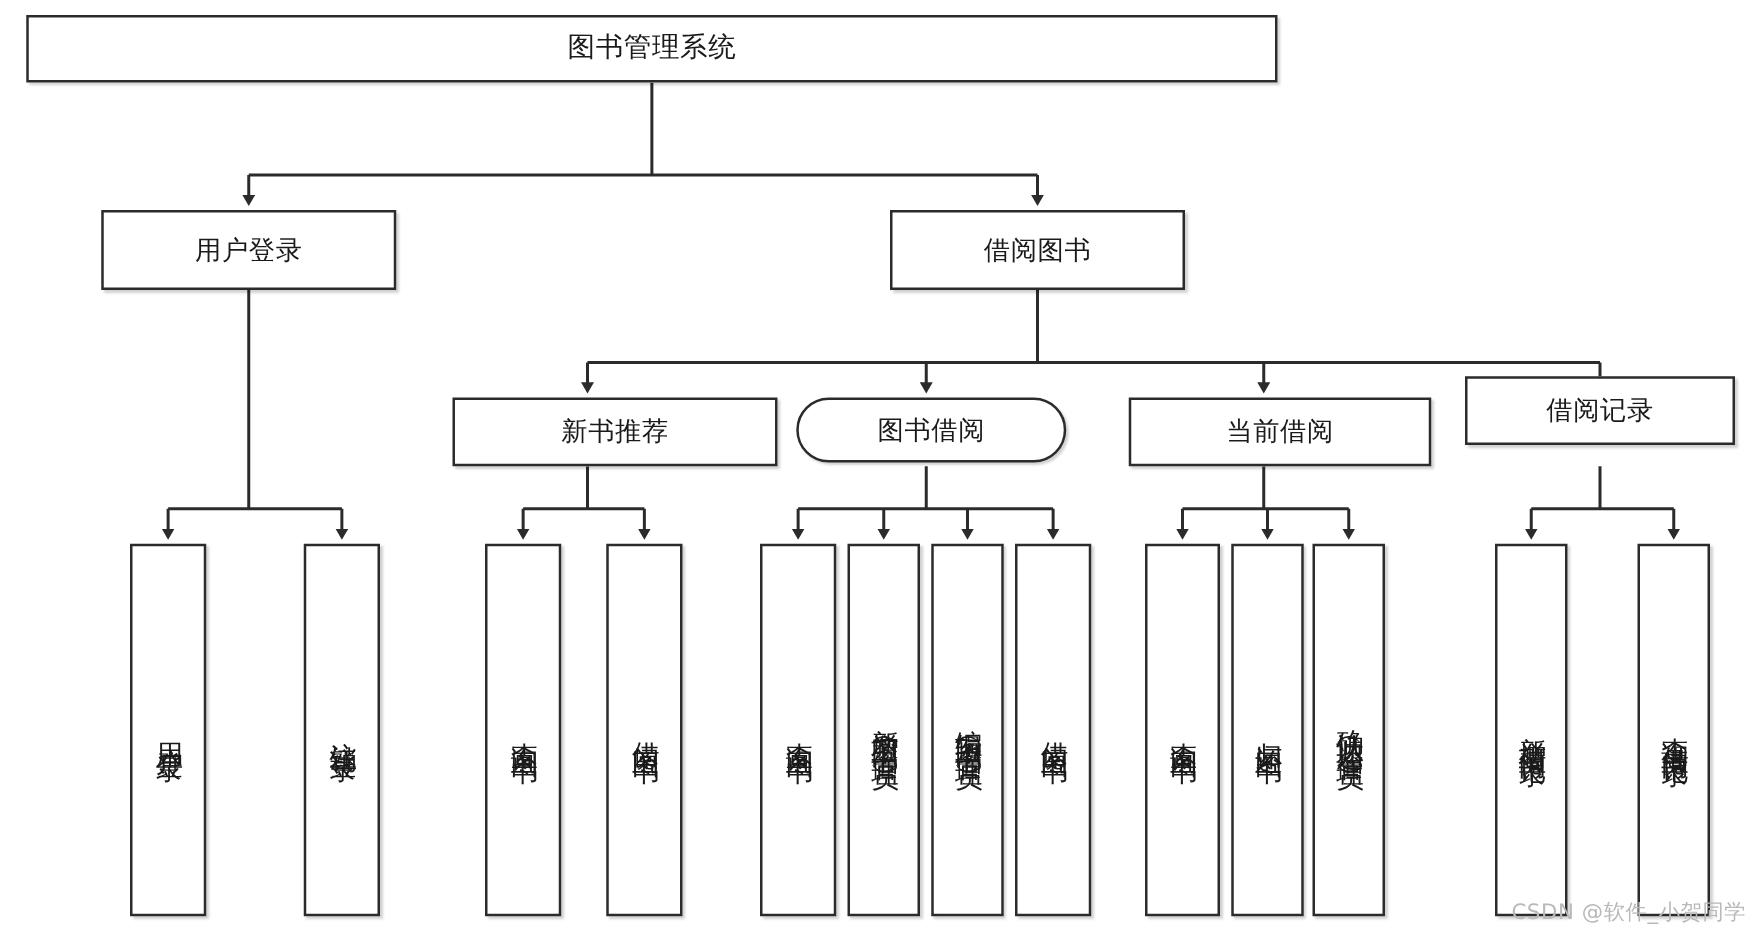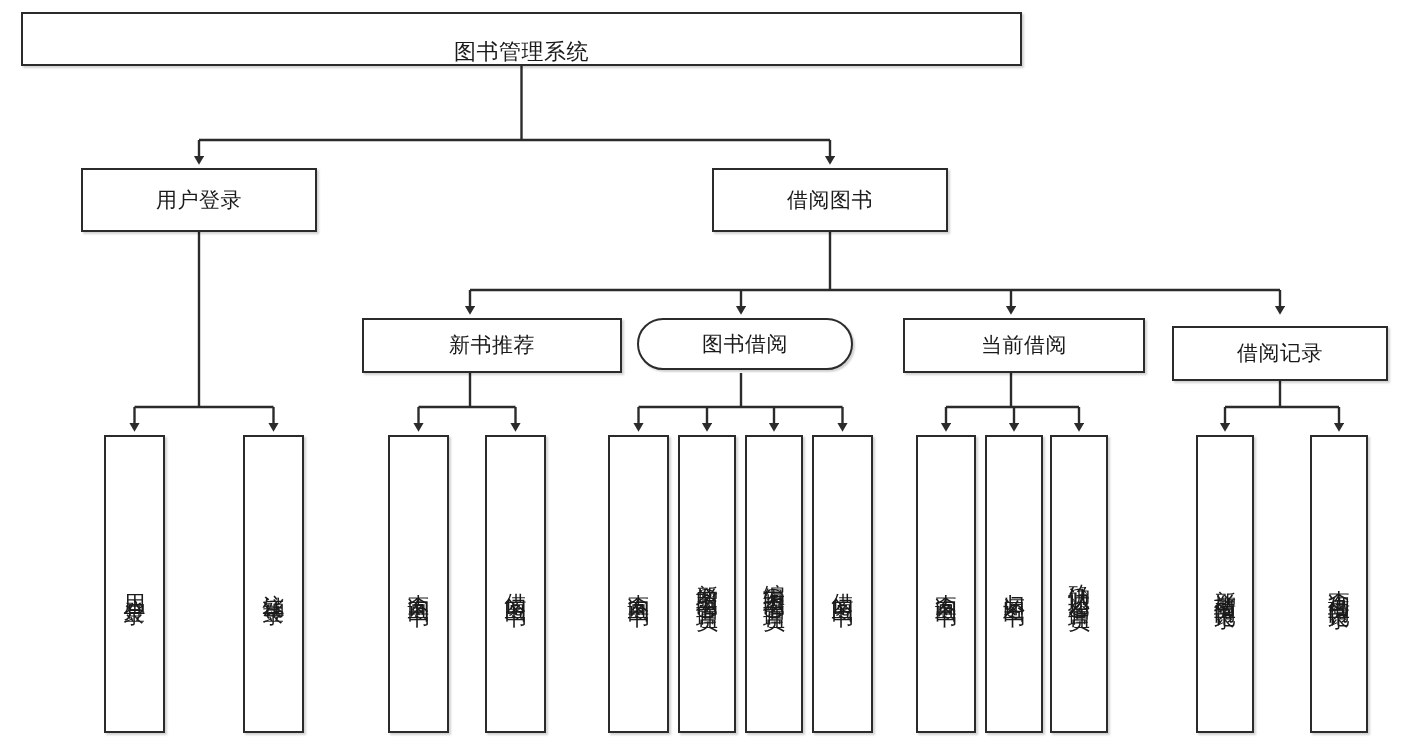--- a/index.html
+++ b/index.html
@@ -114,39 +114,39 @@
         <path d="M 1014 407 L 1014 424" fill="none" stroke="#2b2b2b" stroke-width="2.4" stroke-linecap="butt" marker-end="url(#arrowhead)"></path>
         <path d="M 1079 407 L 1079 424" fill="none" stroke="#2b2b2b" stroke-width="2.4" stroke-linecap="butt" marker-end="url(#arrowhead)"></path>
         <path d="M 1280 373 L 1280 407" fill="none" stroke="#2b2b2b" stroke-width="2.4" stroke-linecap="butt"></path>
         <path d="M 1225 407 L 1339 407" fill="none" stroke="#2b2b2b" stroke-width="2.4" stroke-linecap="butt"></path>
         <path d="M 1225 407 L 1225 424" fill="none" stroke="#2b2b2b" stroke-width="2.4" stroke-linecap="butt" marker-end="url(#arrowhead)"></path>
         <path d="M 1339 407 L 1339 424" fill="none" stroke="#2b2b2b" stroke-width="2.4" stroke-linecap="butt" marker-end="url(#arrowhead)"></path>
       </g>
   </svg>
 
   <div id="node-layer">
-      <div class="node horiz root" style="left: 21px; top: 12px; width: 1001px; height: 54px; align-items: flex-end;">
+      <div class="node horiz root" style="left: 21px; top: 12px; width: 1001px; height: 54px;">
         <div class="label">图书管理系统</div>
       </div>
       <div class="node horiz" style="left: 81px; top: 168px; width: 236px; height: 64px;">
         <div class="label">用户登录</div>
       </div>
       <div class="node horiz" style="left: 712px; top: 168px; width: 236px; height: 64px;">
         <div class="label">借阅图书</div>
       </div>
       <div class="node horiz" style="left: 362px; top: 318px; width: 260px; height: 55px;">
         <div class="label">新书推荐</div>
       </div>
       <div class="node horiz" style="left: 637px; top: 318px; width: 216px; height: 52px; border-radius: 27px;">
         <div class="label">图书借阅</div>
       </div>
       <div class="node horiz" style="left: 903px; top: 318px; width: 242px; height: 55px;">
         <div class="label">当前借阅</div>
       </div>
-      <div class="node horiz" style="left: 1172px; top: 326px; width: 216px; height: 55px;">
+      <div class="node horiz" style="left: 1172px; top: 301px; width: 216px; height: 55px;">
         <div class="label">借阅记录</div>
       </div>
       <div class="node vert" style="left: 104px; top: 435px; width: 61px; height: 298px;">
         <div class="label">用户登录</div>
       </div>
       <div class="node vert" style="left: 243px; top: 435px; width: 61px; height: 298px;">
         <div class="label">注销登录</div>
       </div>
       <div class="node vert" style="left: 388px; top: 435px; width: 61px; height: 298px;">
         <div class="label">查询图书</div>
@@ -176,13 +176,14 @@
         <div class="label">确认归还（管理员）</div>
       </div>
       <div class="node vert" style="left: 1196px; top: 435px; width: 58px; height: 298px;">
         <div class="label">新增借阅记录</div>
       </div>
       <div class="node vert" style="left: 1310px; top: 435px; width: 58px; height: 298px;">
         <div class="label">查询借阅记录</div>
       </div>
     </div>
 
+  <div class="watermark">CSDN @软件_小贺同学</div>
 </div>
 
 </body></html>

